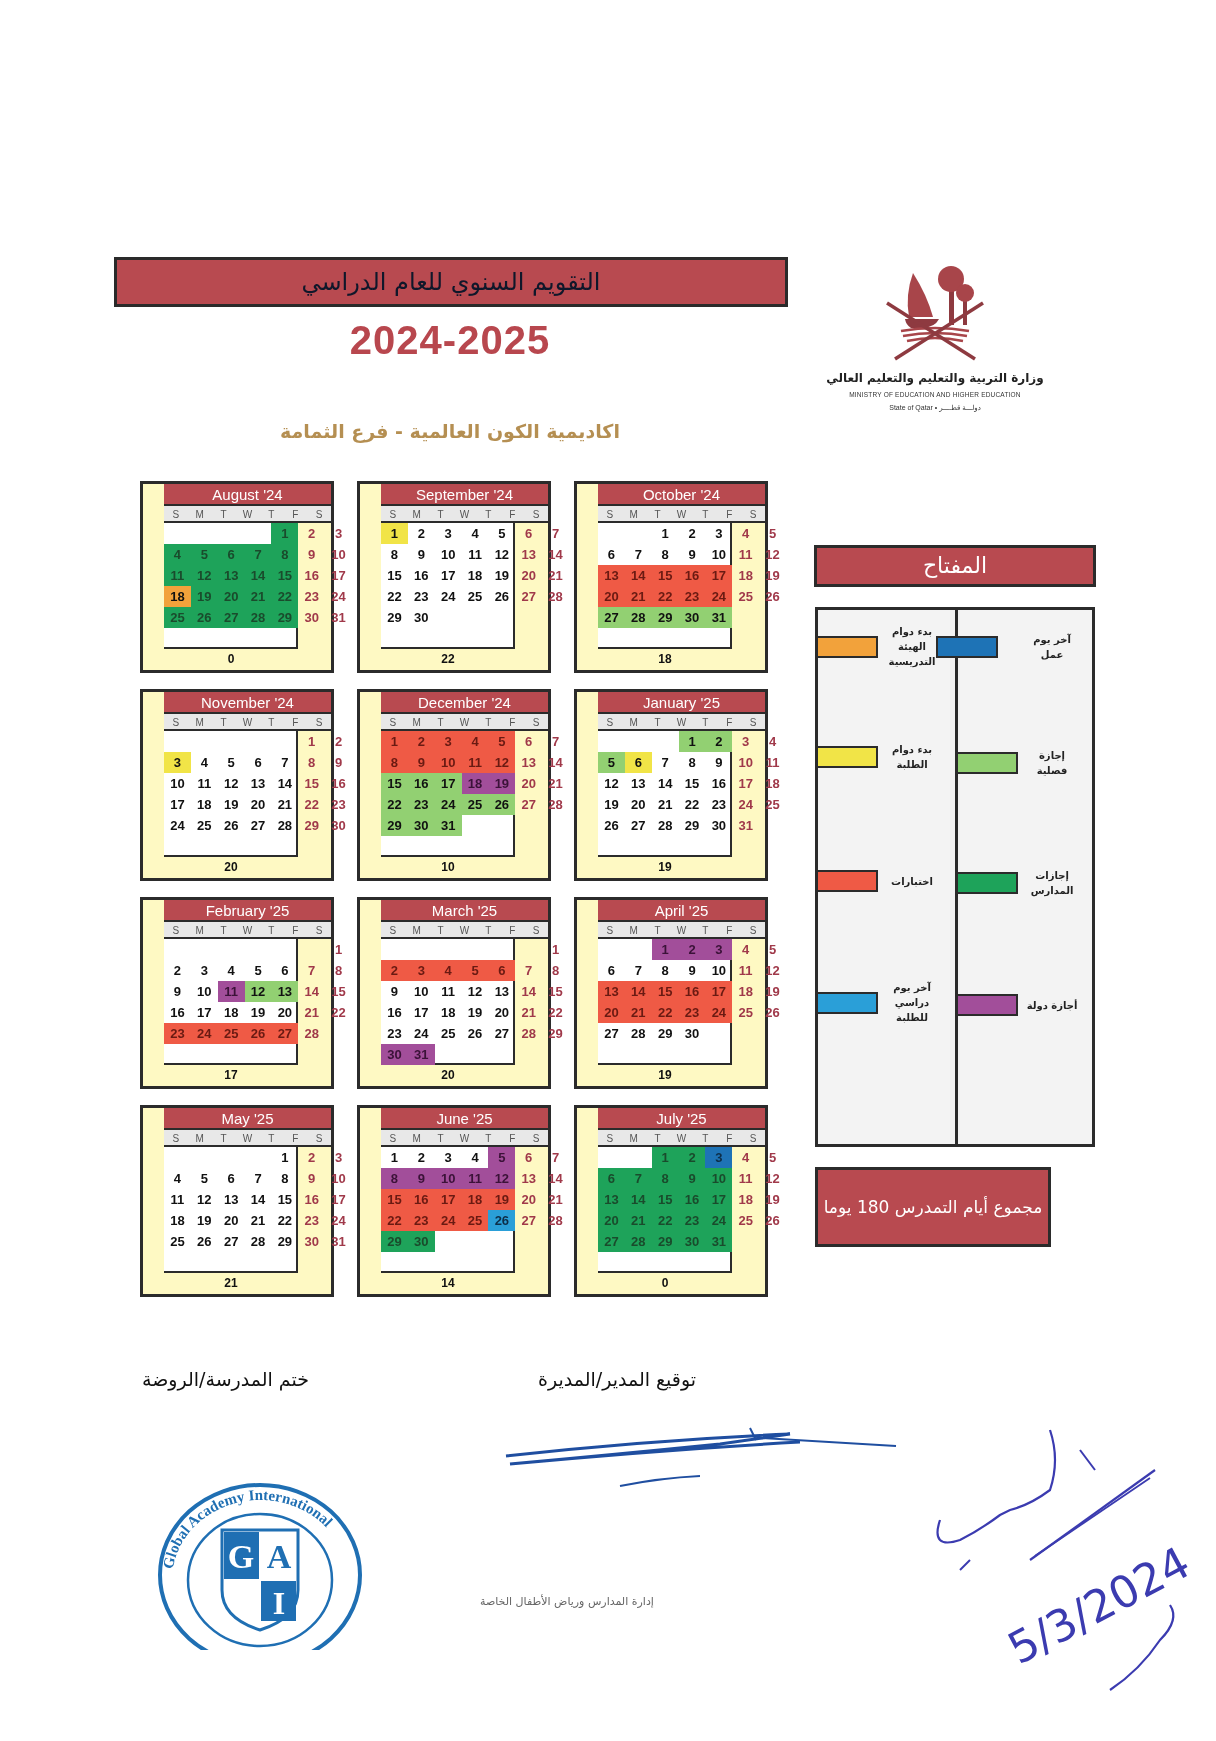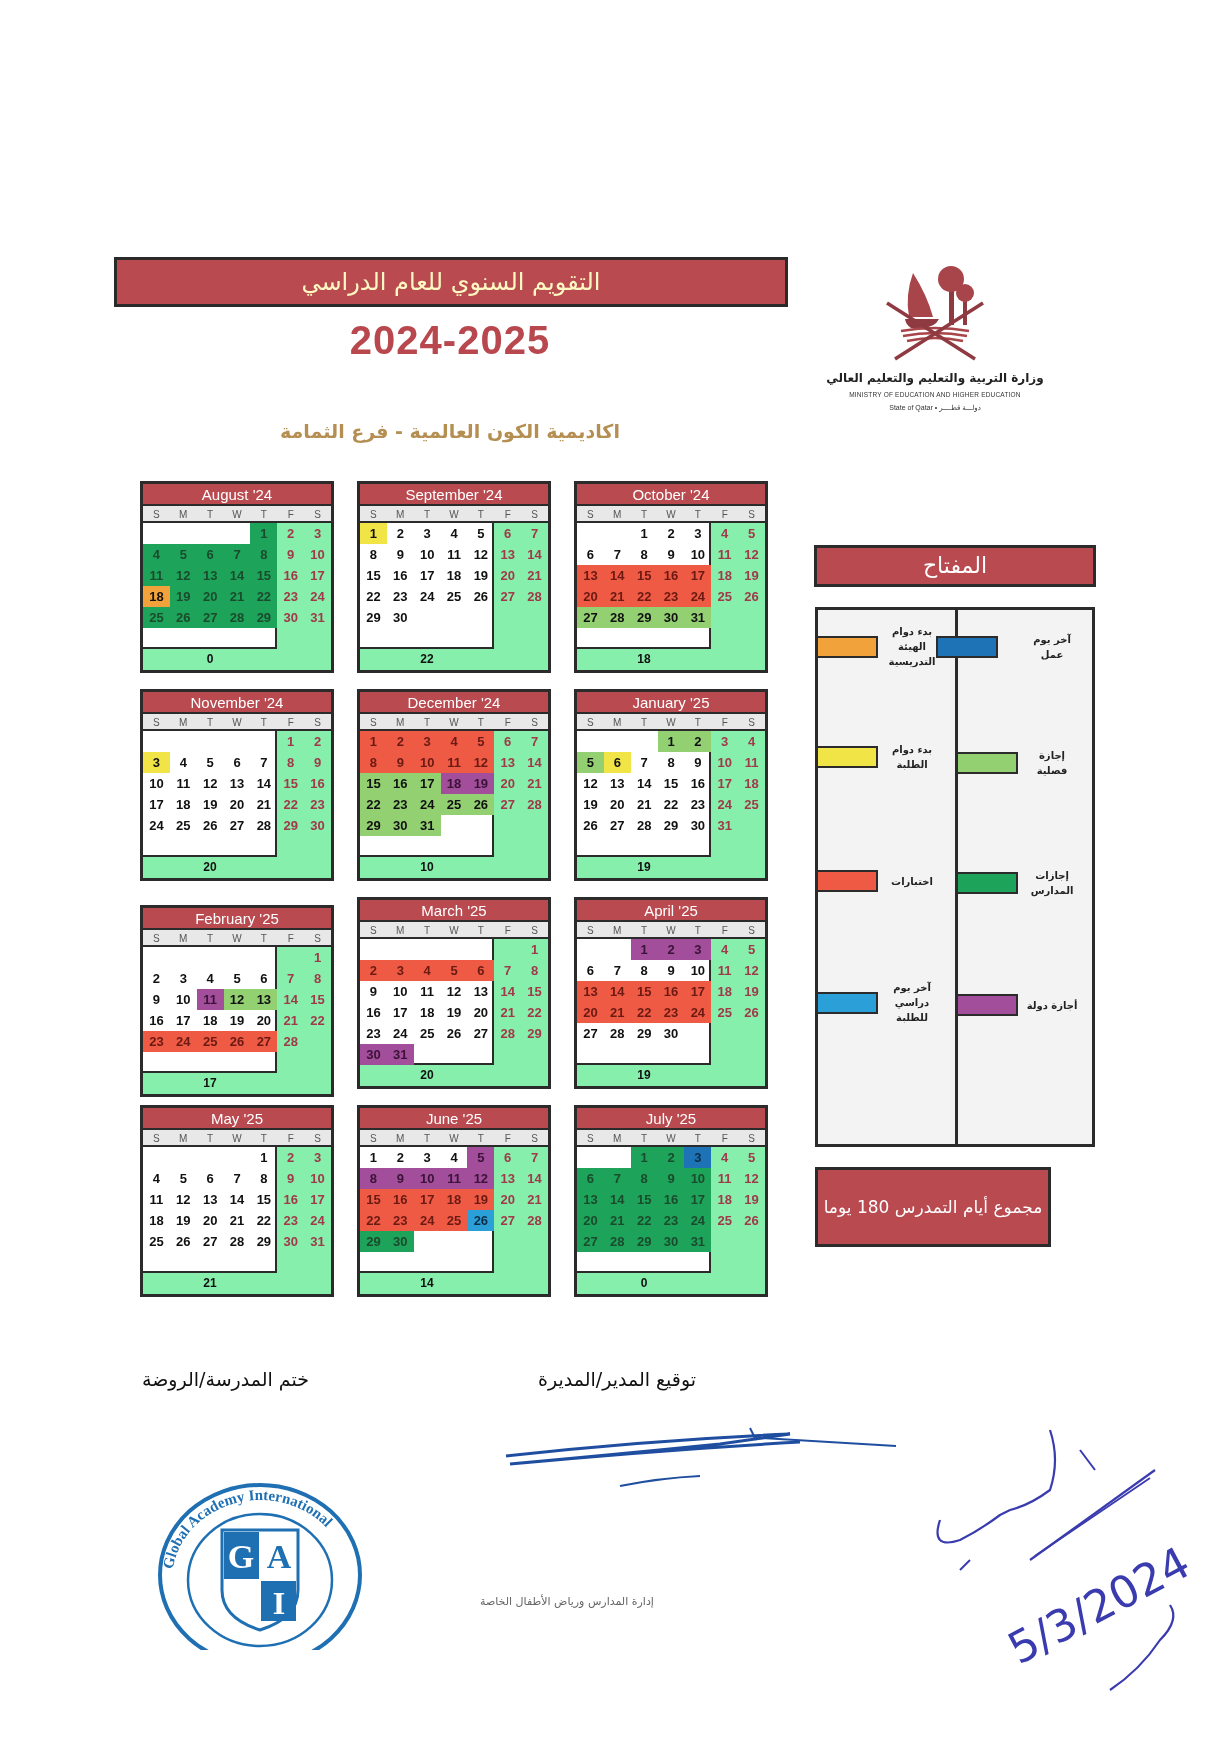--- a/index.html
+++ b/index.html
@@ -2,21 +2,21 @@
 <html><head>
 <meta charset="utf-8">
 <style>
   * { box-sizing: border-box; margin: 0; padding: 0; }
   html, body { width: 1216px; height: 1741px; background: #ffffff; overflow: hidden; }
   body { position: relative; font-family: "DejaVu Sans", sans-serif; color: #111; }
 
   .title-band {
     position: absolute; left: 114px; top: 257px; width: 674px; height: 50px;
     background: #b84a50; border: 3px solid #2a2a2a;
-    color: #fef9c3; font-size: 24px; text-align: center; line-height: 44px;
+    color: #0f172a; font-size: 24px; text-align: center; line-height: 44px;
     direction: rtl;
   }
   .year {
     position: absolute; left: 300px; top: 318px; width: 300px; text-align: center;
     font-family: "Liberation Sans", sans-serif; font-weight: bold; font-size: 40px;
     color: #b8474e; letter-spacing: 1px;
   }
   .subtitle {
     position: absolute; left: 240px; top: 420px; width: 420px; text-align: center;
     direction: rtl; font-size: 19px; font-weight: bold; color: #b58f52;
@@ -25,22 +25,23 @@
   
   .ministry { position: absolute; left: 820px; top: 255px; width: 230px; text-align: center; }
   .emblem { width: 120px; height: 110px; margin: 0 auto; display: block; }
   .min-ar { direction: rtl; font-size: 12px; font-weight: bold; color: #222; margin-top: 6px; }
   .min-en { font-family: "Liberation Sans", sans-serif; font-size: 6.5px; color: #333; margin-top: 6px; letter-spacing: .2px; }
   .min-state { font-family: "Liberation Sans", sans-serif; font-size: 7px; color: #333; margin-top: 6px; }
 
   
   .month {
     position: absolute; width: 194px; height: 192px;
-    border: 3px solid #2b2b2b; background: #86efac;
+    border: 3px solid #2b2b2b; background: #fef9c3;
     font-family: "Liberation Sans", sans-serif;
+    padding-left: 21px;
   }
   .month-head {
     height: 22px; background: #b84a50; color: #fff; text-align: center;
     font-size: 15px; line-height: 22px; border-bottom: 2px solid #2b2b2b;
   }
   .dow {
     display: grid; grid-template-columns: repeat(7, 1fr);
     height: 17px; background: #e8e8e8; border-bottom: 2px solid #2b2b2b;
   }
   .dow span { font-size: 10px; color: #555; text-align: center; line-height: 17px; }
@@ -426,21 +427,21 @@
           <div class="day">26</div>
           <div class="day">27</div>
           <div class="day">28</div>
           <div class="day">29</div>
           <div class="day">30</div>
           <div class="day wknd">31</div>
         </div>
       </div>
       <div class="count">19</div>
     </div>
-    <div class="month" style="left: 140px; top: 897px; margin-top: 8px;">
+    <div class="month" style="left: 140px; top: 897px;">
       <div class="month-head">February '25</div>
       <div class="dow">
         <span>S</span>
         <span>M</span>
         <span>T</span>
         <span>W</span>
         <span>T</span>
         <span>F</span>
         <span>S</span>
       </div>

